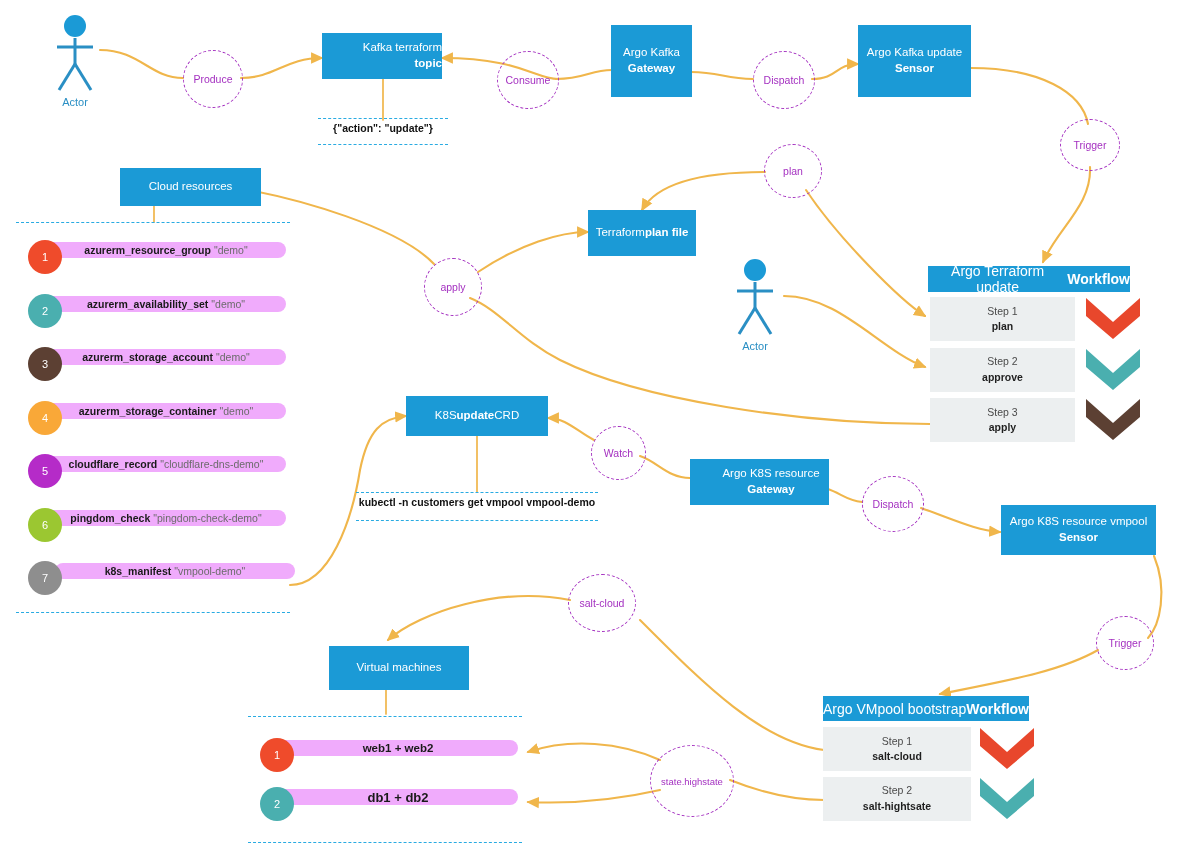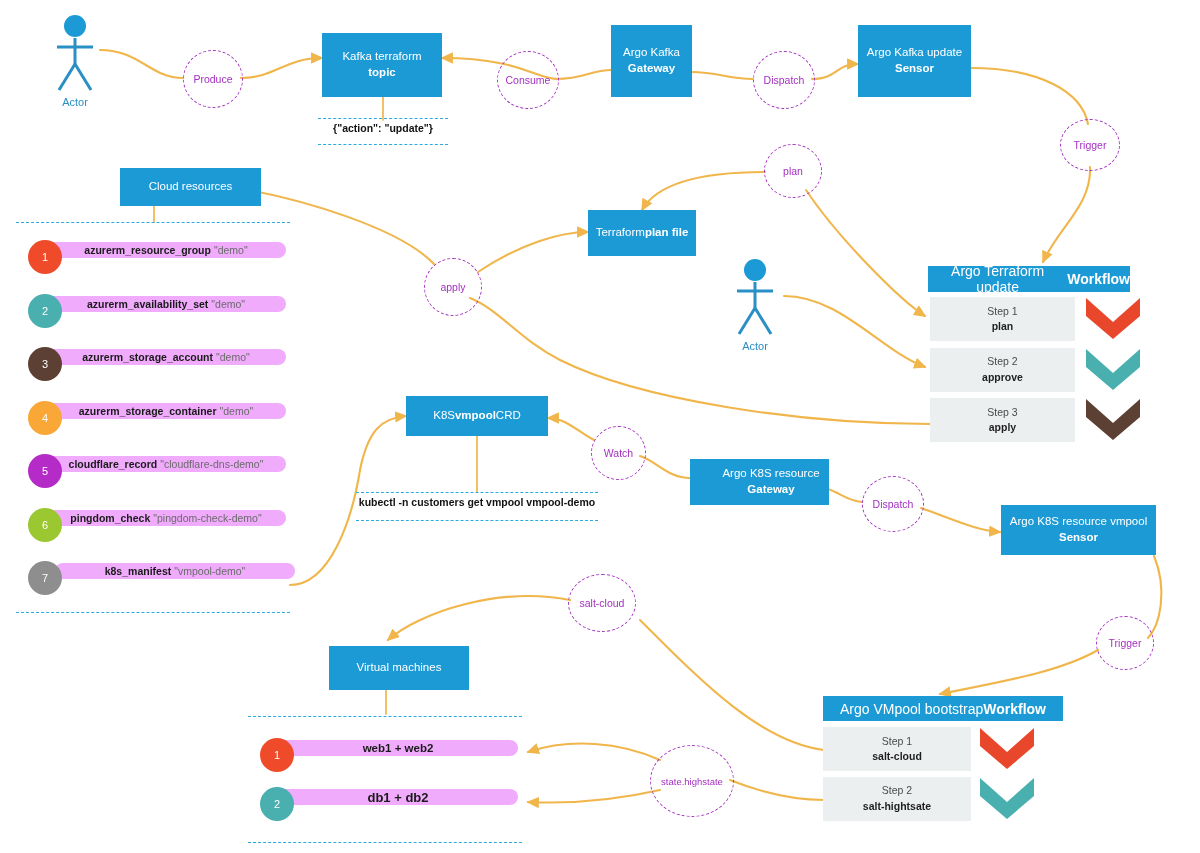--- a/index.html
+++ b/index.html
@@ -158,21 +158,21 @@
     <svg width="58" height="80" viewBox="0 0 58 80">
       <circle cx="29" cy="12" r="11" fill="#1B9AD6"></circle>
       <line x1="29" y1="24" x2="29" y2="52" stroke="#2A8FC4" stroke-width="3"></line>
       <line x1="11" y1="33" x2="47" y2="33" stroke="#2A8FC4" stroke-width="3"></line>
       <line x1="29" y1="50" x2="13" y2="76" stroke="#2A8FC4" stroke-width="3"></line>
       <line x1="29" y1="50" x2="45" y2="76" stroke="#2A8FC4" stroke-width="3"></line>
     </svg>
     <div class="cap" style="top:82px;">Actor</div>
   </div>
 
-  <div class="bbox" style="left:322px;top:33px;width:120px;height:64px;">
+  <div class="bbox" style="left:322px;top:33px;width:120px;height:46px;align-items:flex-end;">
     <span>Kafka terraform</span>
     <span class="l2">topic</span>
   </div>
 
   <div class="bbox" style="left:611px;top:25px;width:81px;height:72px;">
     <span>Argo Kafka</span>
     <span class="l2">Gateway</span>
   </div>
 
   <div class="bbox" style="left:858px;top:25px;width:113px;height:72px;">
@@ -308,41 +308,41 @@
         <span>Step 3</span>
         <span class="s2">apply</span>
       </div>
       <div class="chev" style="left:1084px;top:397px;"><svg width="58" height="44" viewBox="0 0 58 44">
           <path d="M2,2 L29,26 L56,2 L56,20 L29,43 L2,20 Z" fill="#5C4033"></path>
         </svg></div>
     </div>
 
   <div class="bbox one" style="left:406px;top:396px;width:142px;height:40px;flex-direction:row;">
     <span>K8S </span>
-    <span class="l2">vmpool</span>
+    <span class="l2">update</span>
     <span> CRD</span>
   </div>
 
   <div class="codewrap" style="left:356px;top:492px;width:242px;">
     <div class="dashline" style="left:0;top:0;width:242px;"></div>
     <div class="txt">kubectl -n customers get vmpool vmpool-demo</div>
     <div class="dashline" style="left:0;top:28px;width:242px;"></div>
   </div>
 
   <div class="bbox" style="left:690px;top:459px;width:116px;height:46px;padding-left:23px;">
     <span>Argo K8S resource</span>
     <span class="l2">Gateway</span>
   </div>
 
   <div class="bbox" style="left:1001px;top:505px;width:155px;height:50px;">
     <span>Argo K8S resource  vmpool</span>
     <span class="l2">Sensor</span>
   </div>
 
-  <div class="wfhead" style="left:823px;top:696px;width:240px;height:25px;">
+  <div class="wfhead" style="left:823px;top:696px;width:206px;height:25px;">
     <span>Argo VMpool bootstrap </span>
     <b>Workflow</b>
   </div>
   <div id="vm-steps">
       <div class="wfstep" style="left:823px;top:727px;width:148px;height:44px;">
         <span>Step 1</span>
         <span class="s2">salt-cloud</span>
       </div>
       <div class="chev" style="left:978px;top:726px;"><svg width="58" height="44" viewBox="0 0 58 44">
           <path d="M2,2 L29,26 L56,2 L56,20 L29,43 L2,20 Z" fill="#E8472C"></path>

